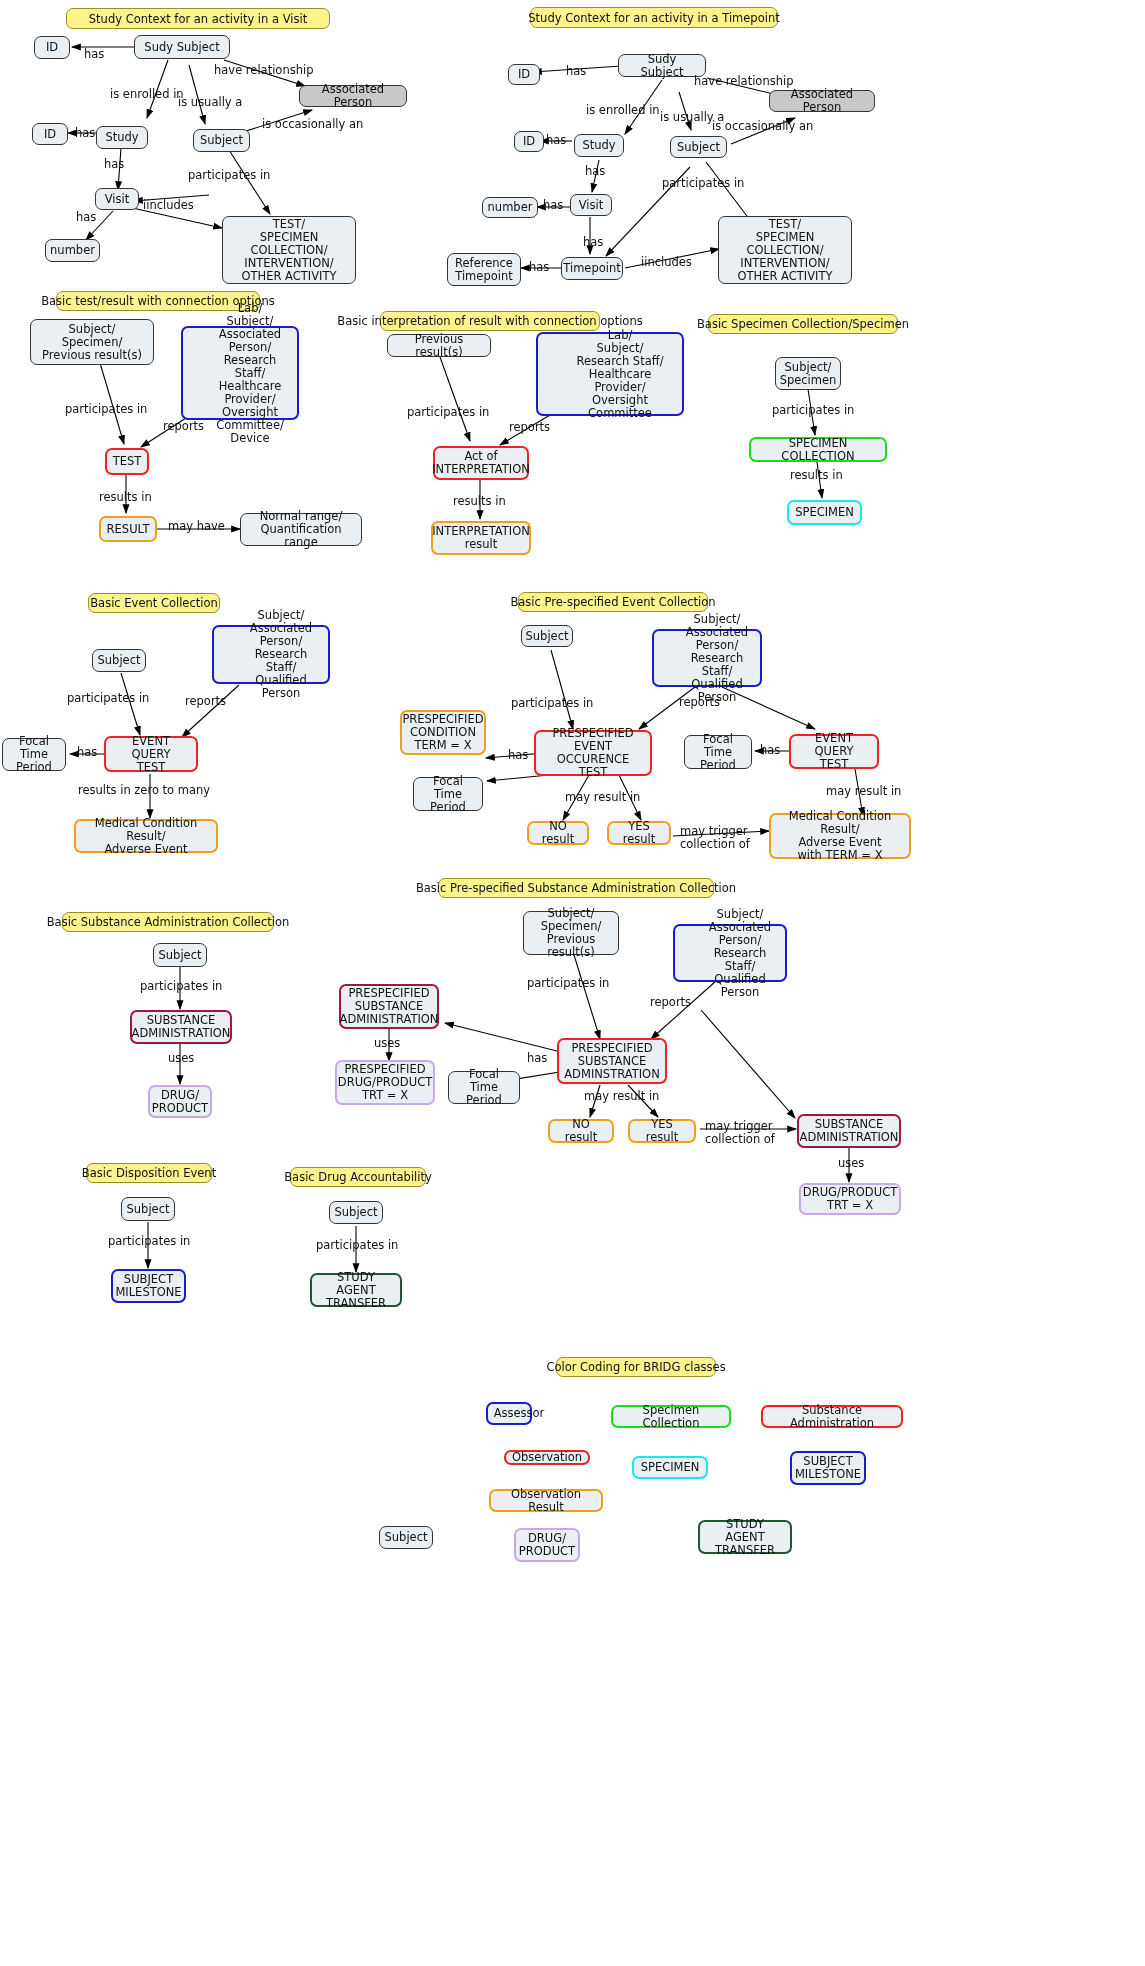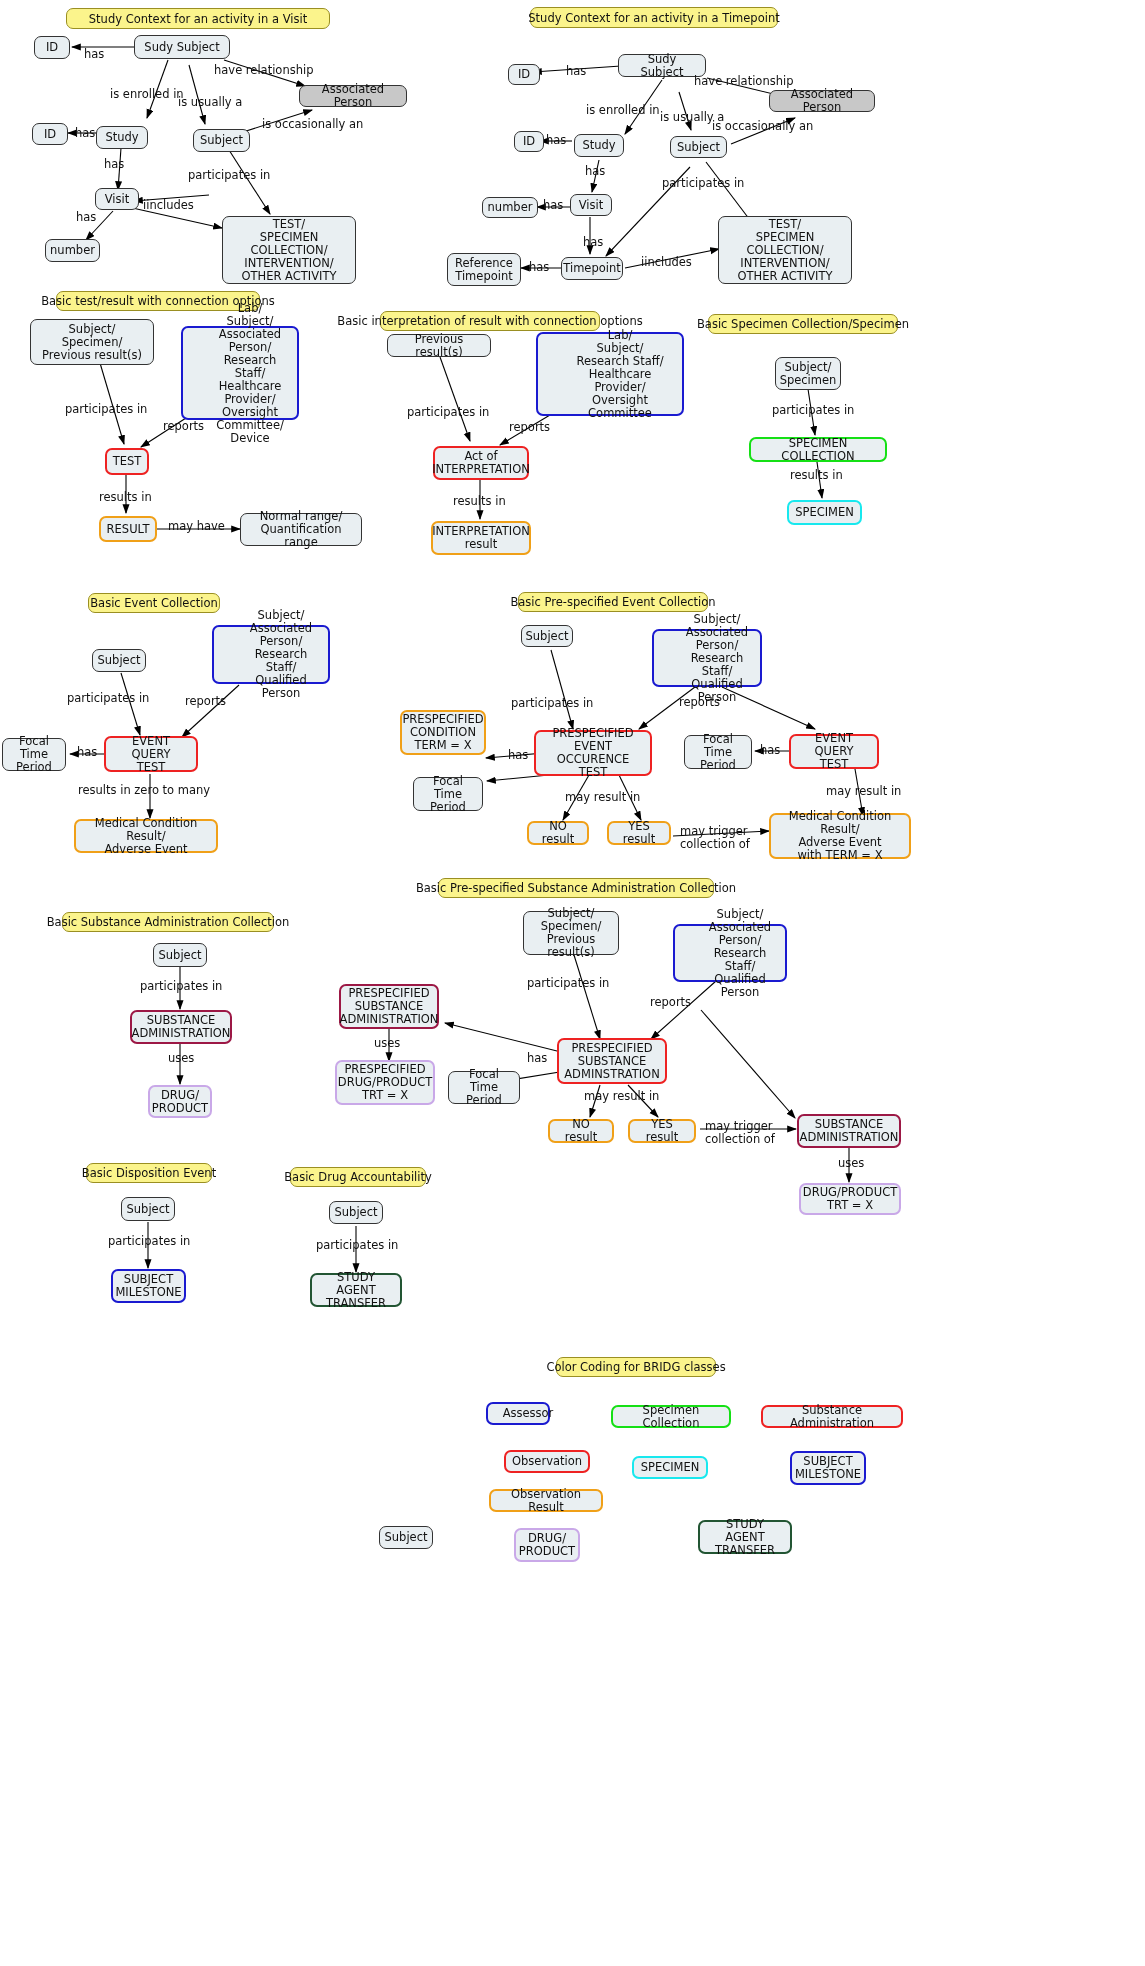--- a/index.html
+++ b/index.html
@@ -306,25 +306,25 @@
 <div class="lbl" style="left:108px;top:1235px;">participates in</div>
 
 <div class="title" style="left:290px;top:1167px;width:136px;height:20px;">Basic Drug Accountability</div>
 <div class="node" style="left:329px;top:1201px;width:54px;height:23px;">Subject</div>
 <div class="node b-agent" style="left:310px;top:1273px;width:92px;height:34px;white-space:pre-line;">STUDY AGENT
 TRANSFER</div>
 <div class="lbl" style="left:316px;top:1239px;">participates in</div>
 
 <div class="title" style="left:556px;top:1357px;width:160px;height:20px;">Color Coding for BRIDG classes</div>
 
-<div class="node b-assessor" style="left:486px;top:1402px;width:64px;height:23px;">Assessor</div>
+<div class="node b-assessor" style="left:486px;top:1402px;width:46px;height:23px;">Assessor</div>
 <div class="node b-speccoll" style="left:611px;top:1405px;width:120px;height:23px;">Specimen Collection</div>
 <div class="node b-substadmin" style="left:761px;top:1405px;width:142px;height:23px;">Substance Administration</div>
 
-<div class="node b-observation" style="left:504px;top:1450px;width:86px;height:23px;">Observation</div>
+<div class="node b-observation" style="left:504px;top:1450px;width:86px;height:15px;">Observation</div>
 <div class="node b-specimen" style="left:632px;top:1456px;width:76px;height:23px;">SPECIMEN</div>
 <div class="node b-milestone" style="left:790px;top:1451px;width:76px;height:34px;white-space:pre-line;">SUBJECT
 MILESTONE</div>
 
 <div class="node b-obsresult" style="left:489px;top:1489px;width:114px;height:23px;">Observation Result</div>
 <div class="node" style="left:379px;top:1526px;width:54px;height:23px;">Subject</div>
 <div class="node b-drug" style="left:514px;top:1528px;width:66px;height:34px;white-space:pre-line;">DRUG/
 PRODUCT</div>
 <div class="node b-agent" style="left:698px;top:1520px;width:94px;height:34px;white-space:pre-line;">STUDY AGENT
 TRANSFER</div>

